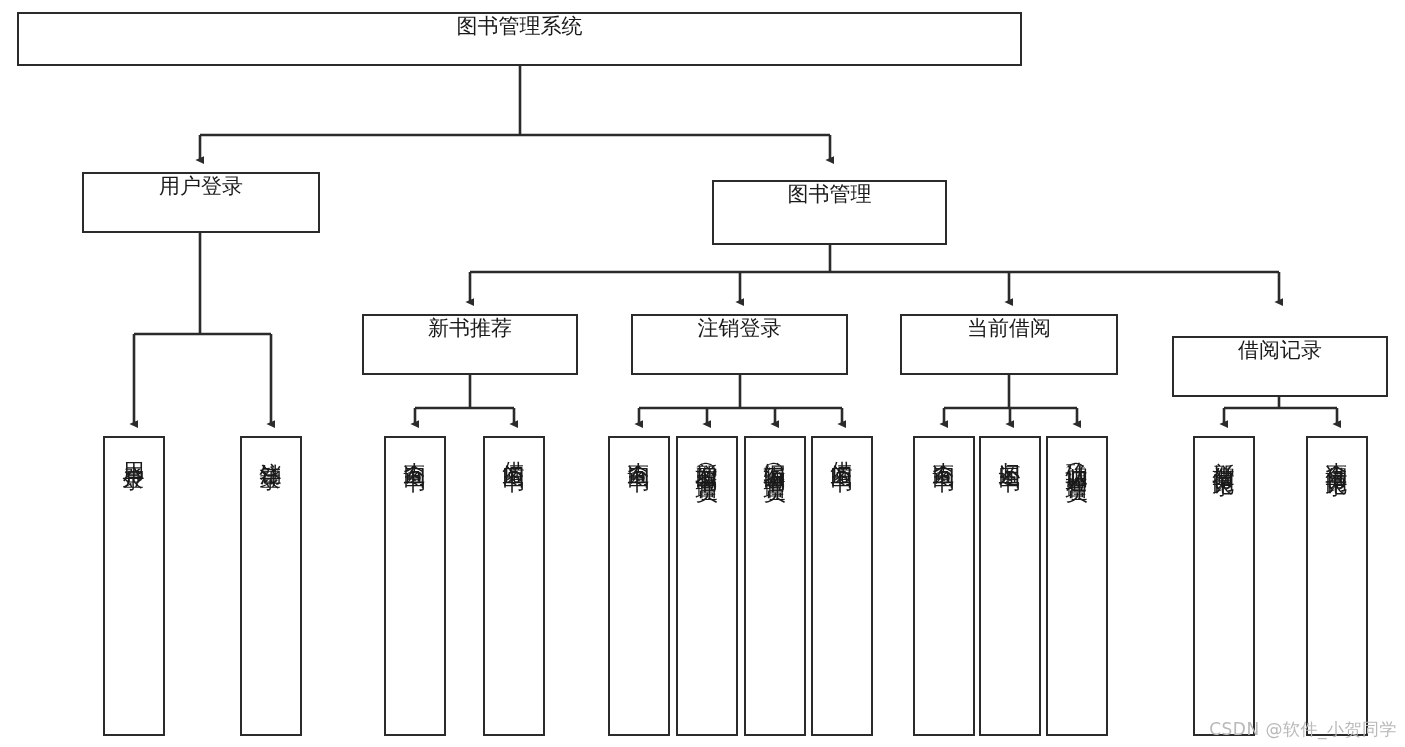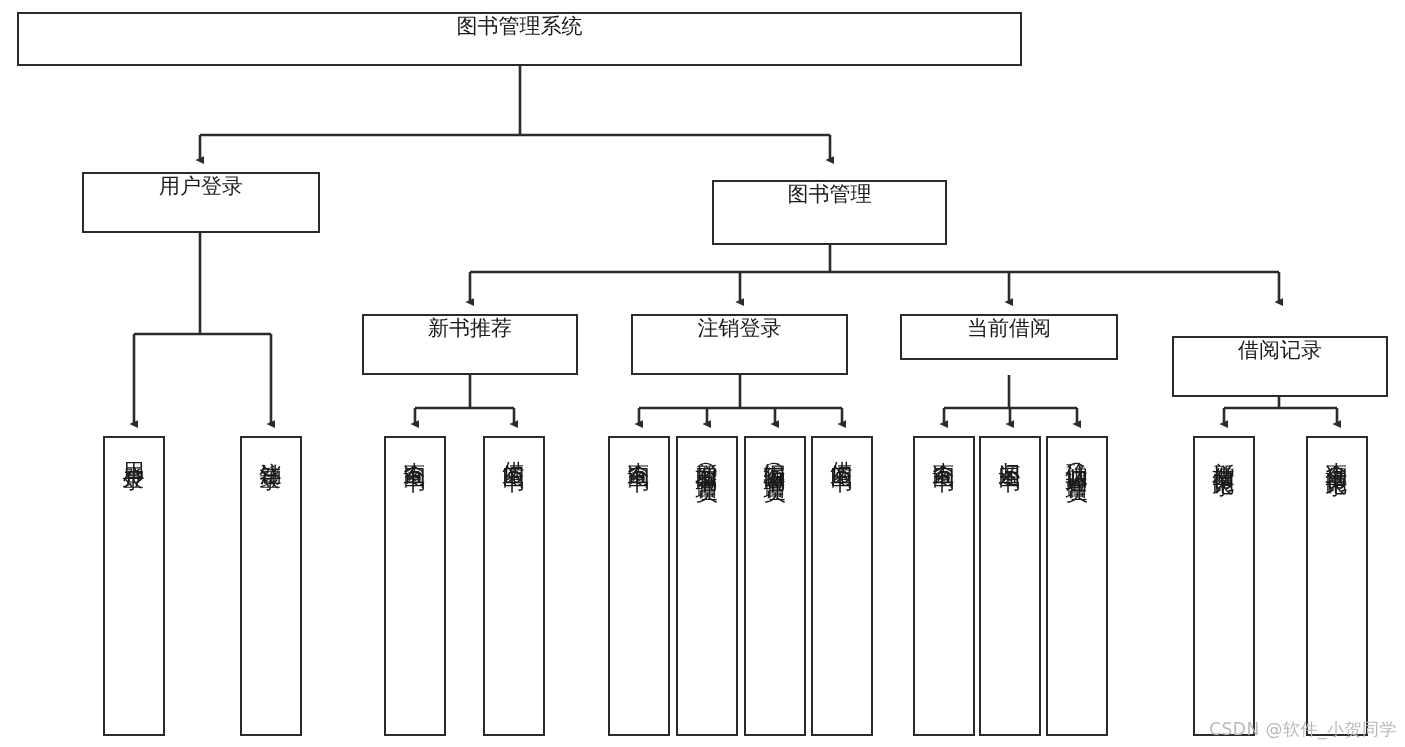--- a/index.html
+++ b/index.html
@@ -134,21 +134,21 @@
   <div class="node horiz" style="left:712px; top:180px; width:235px; height:65px;">
     <span class="node-label">图书管理</span>
   </div>
 
   <div class="node horiz" style="left:362px; top:314px; width:216px; height:61px;">
     <span class="node-label">新书推荐</span>
   </div>
   <div class="node horiz" style="left:631px; top:314px; width:217px; height:61px;">
     <span class="node-label">注销登录</span>
   </div>
-  <div class="node horiz" style="left:900px; top:314px; width:218px; height:46px;">
+  <div class="node horiz" style="left:900px; top:314px; width:218px; height:61px;">
     <span class="node-label">当前借阅</span>
   </div>
   <div class="node horiz" style="left:1172px; top:314px; width:216px; height:61px;margin-top:22px;">
     <span class="node-label">借阅记录</span>
   </div>
 
   <div class="node vert" style="left:103px; top:436px; width:62px; height:300px;">
     <span class="node-label">用户登录</span>
   </div>
   <div class="node vert" style="left:240px; top:436px; width:62px; height:300px;">

